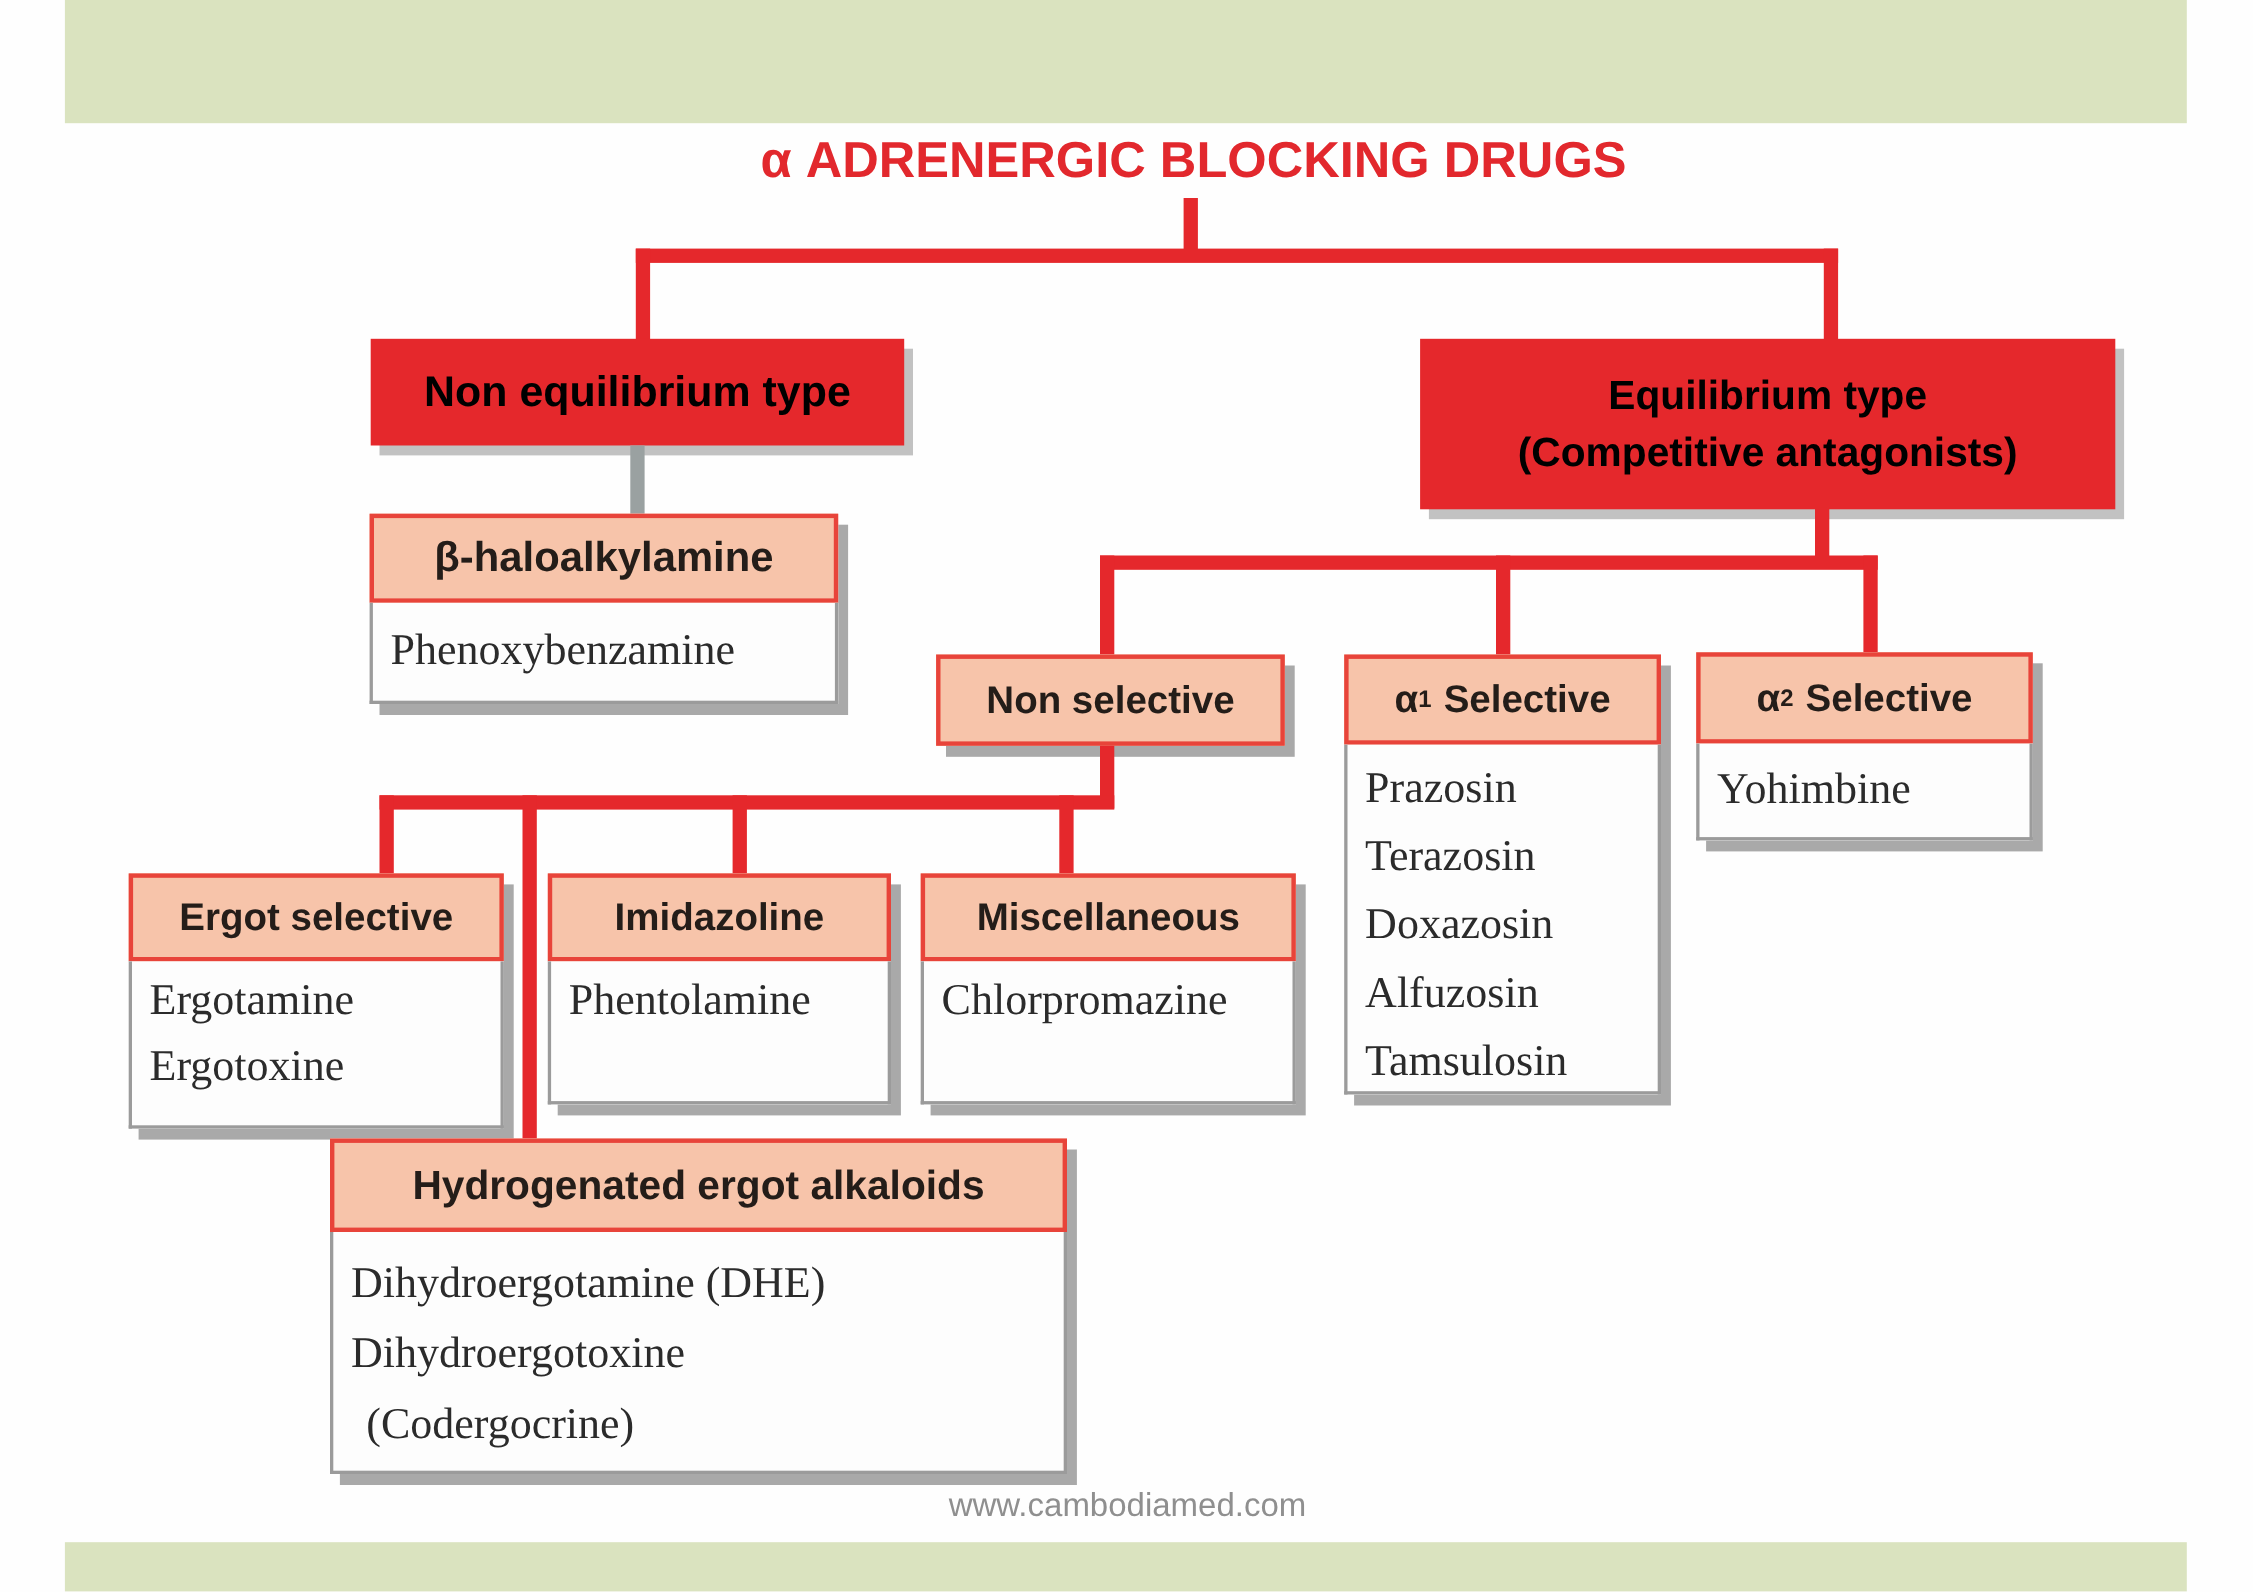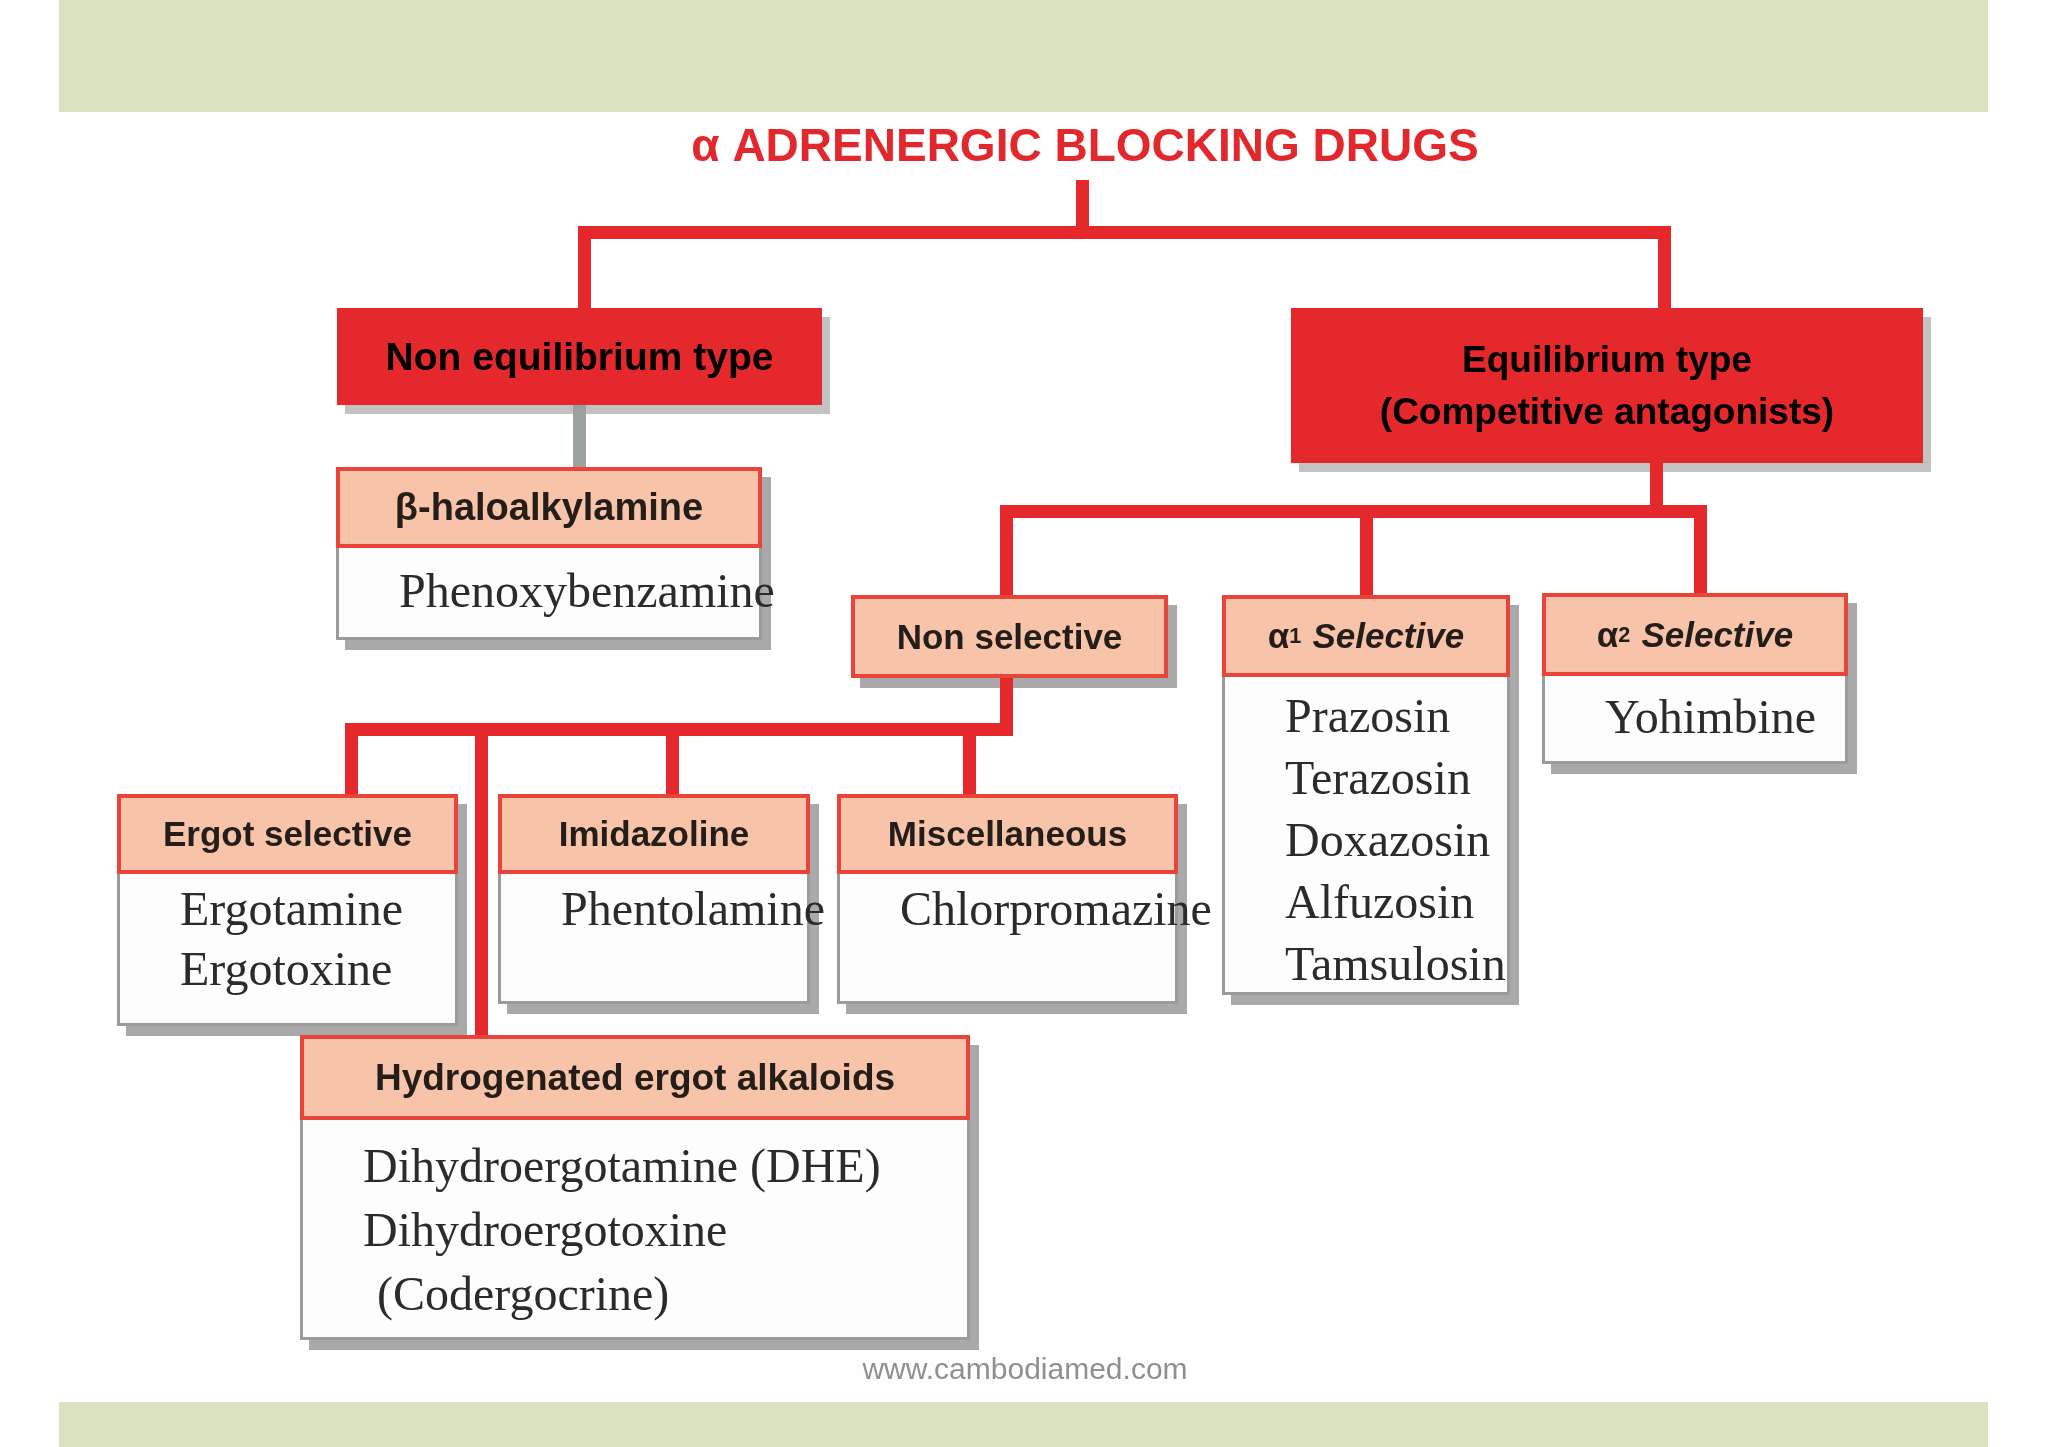--- a/index.html
+++ b/index.html
@@ -12,23 +12,23 @@
          font-size:46px;font-weight:bold;color:#e2282d;}
   .conn{position:absolute;background:#e5282c;}
   .conn.gray{background:#9aa1a1;}
   .redbox{position:absolute;background:#e5282c;color:#000000;font-weight:bold;
           display:flex;flex-direction:column;align-items:center;justify-content:center;
           text-align:center;box-shadow:8px 9px 0 #c2c2c2;}
   .group{position:absolute;box-shadow:9px 10px 0 #a9a9a9;background:#fdfdfd;}
   .ghead{background:#f7c4aa;border:4px solid #e8443a;color:#241d19;font-weight:bold;
          display:flex;align-items:center;justify-content:center;box-sizing:border-box;}
   .ghead sub{font-size:0.62em;}
-  .ghead .sp{margin-left:11px;font-style:italic;}
+  .ghead .sp{margin-left:11px;}
   .gbody{background:#fdfdfd;border:3px solid #9b9b9b;border-top:none;box-sizing:border-box;
-         font-family:"Liberation Serif",serif;color:#2b2b2b;font-size:48px;padding-left:44px;}
+         font-family:"Liberation Serif",serif;color:#2b2b2b;font-size:40px;}
   .gbody .line{padding-left:16px;}
   .gbody .line.indent{padding-left:30px;}
   .footer{position:absolute;left:700px;top:1352px;width:650px;text-align:center;
           font-size:30px;color:#8f8f8f;}
 </style>
 </head>
 <body>
 
 <div class="page">
 

